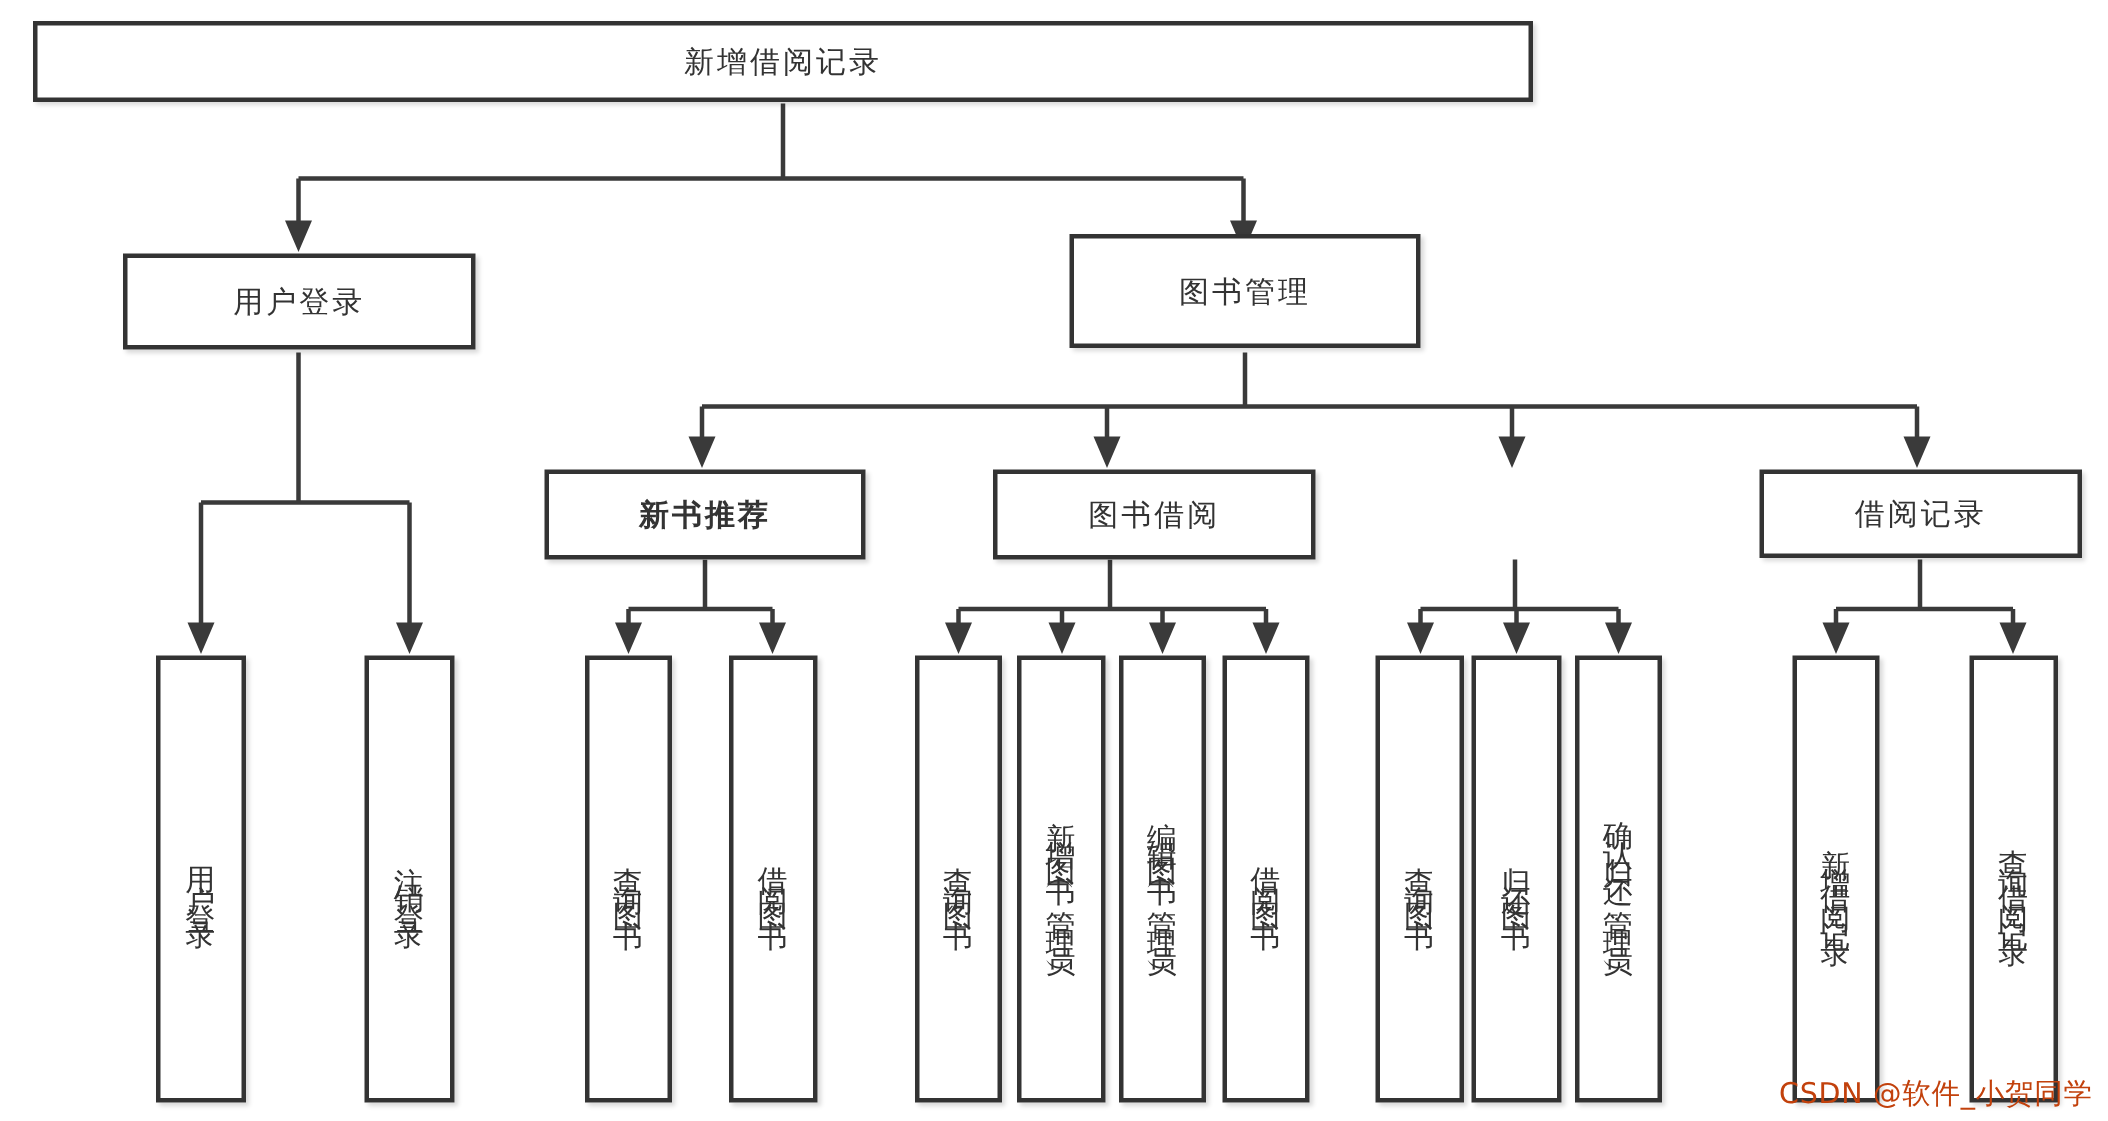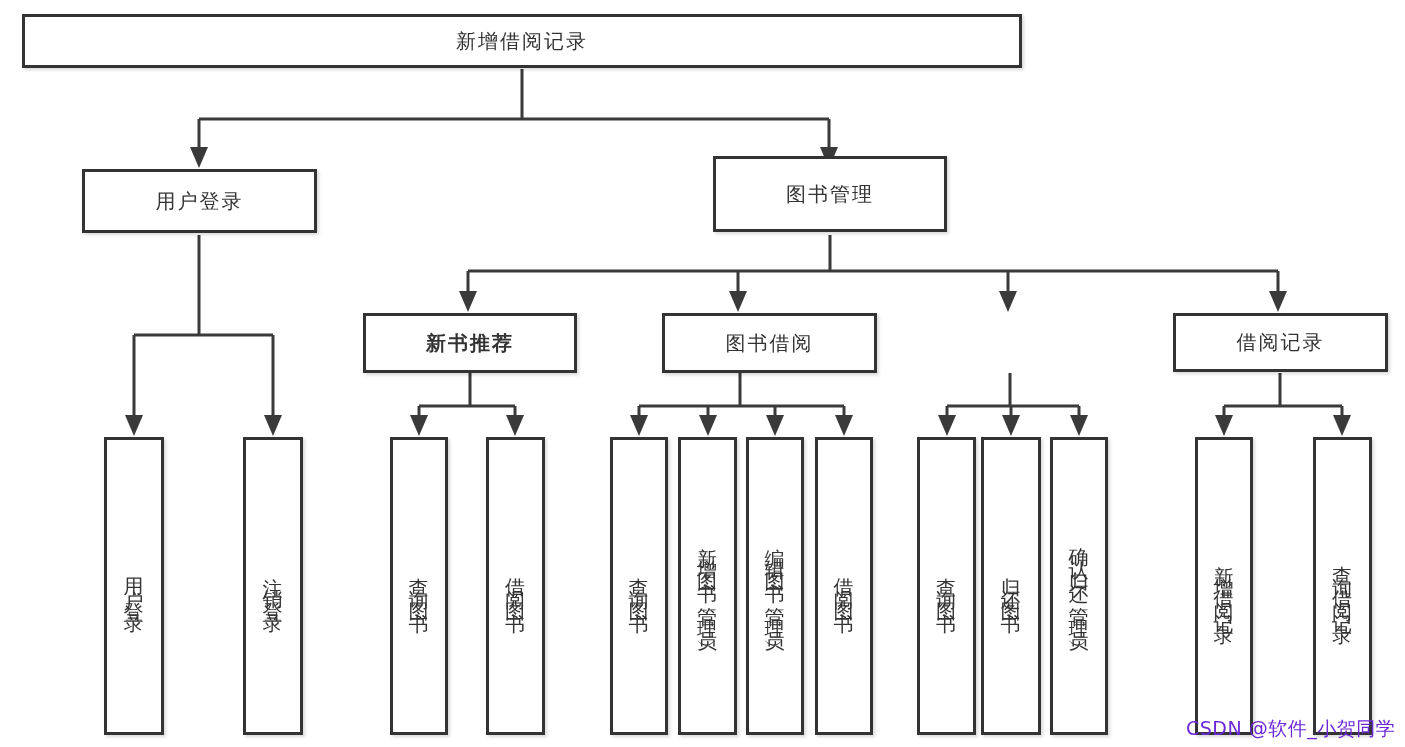--- a/index.html
+++ b/index.html
@@ -39,21 +39,21 @@
     font-size: 20px;
     letter-spacing: 12px;
     line-height: 1;
     white-space: nowrap;
   }
   .watermark {
     position: absolute;
     left: 1186px;
     top: 716px;
     font-size: 19px;
-    color: #6d28d9;
+    color: #c2410c;
     letter-spacing: 0.5px;
     white-space: nowrap;
   }
 </style>
 </head>
 <body>
 
 <div class="canvas">
 
   <svg class="connectors" viewBox="0 0 1405 747" xmlns="http://www.w3.org/2000/svg">

